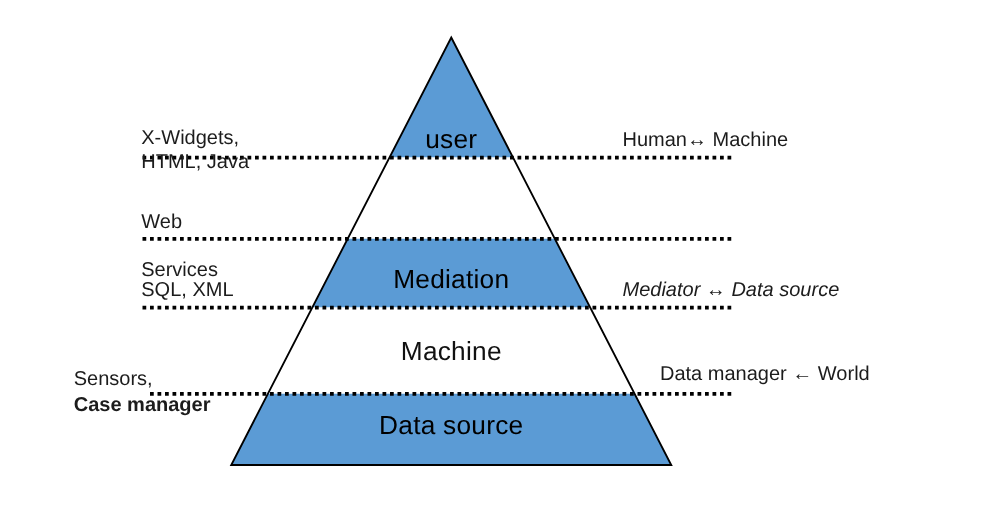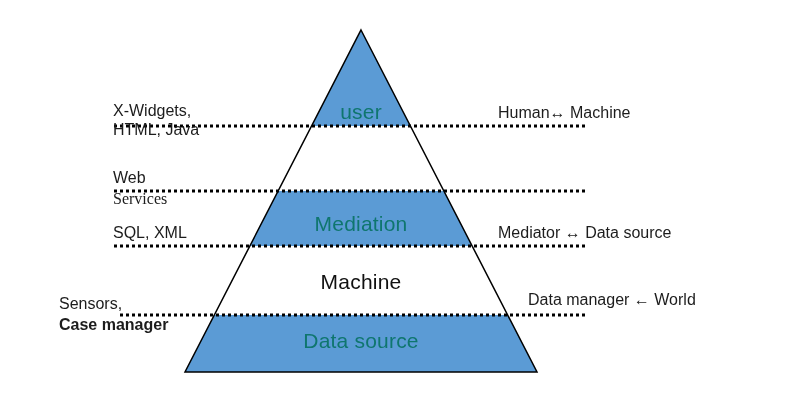--- a/index.html
+++ b/index.html
@@ -15,32 +15,32 @@
 
   .band-label {
     position: absolute;
     left: 161px;
     width: 400px;
     text-align: center;
     font-size: 21px;
     line-height: 23px;
     letter-spacing: 0.2px;
   }
-  .band-label.white { color: #0f766e; }
+  .band-label.white { color: #000000; }
   .band-label.dark  { color: #111111; }
 
   .side-label {
     position: absolute;
     font-size: 16px;
     line-height: 19px;
     color: #1c1c1c;
     white-space: nowrap;
   }
   .side-label .line { display: block; }
-  .gap6 { margin-top: 2px; font-family: Liberation Serif, serif; }
+  .gap6 { margin-top: 20px; }
   .gap2 { margin-top: 2px; font-weight: bold; }
 </style>
 </head>
 <body>
 
 <div class="canvas">
 
   <svg width="786" height="406" viewBox="0 0 786 406">
     <defs>
       <clipPath id="pyr-clip">
@@ -79,16 +79,16 @@
   </div>
   <div class="side-label" style="left:113px; top:223px;">
     <span class="line">SQL, XML</span>
   </div>
   <div class="side-label" style="left:59px; top:294px;">
     <span class="line">Sensors,</span>
     <span class="line gap2">Case manager</span>
   </div>
 
   <div class="side-label" style="left:498px; top:103px;">Human↔ Machine</div>
-  <div class="side-label" style="left:498px; top:223px;">Mediator ↔ Data source</div>
+  <div class="side-label" style="left:498px; top:223px;font-style:italic;">Mediator ↔ Data source</div>
   <div class="side-label" style="left:528px; top:290px;">Data manager ← World</div>
 
 </div>
 
 </body></html>

